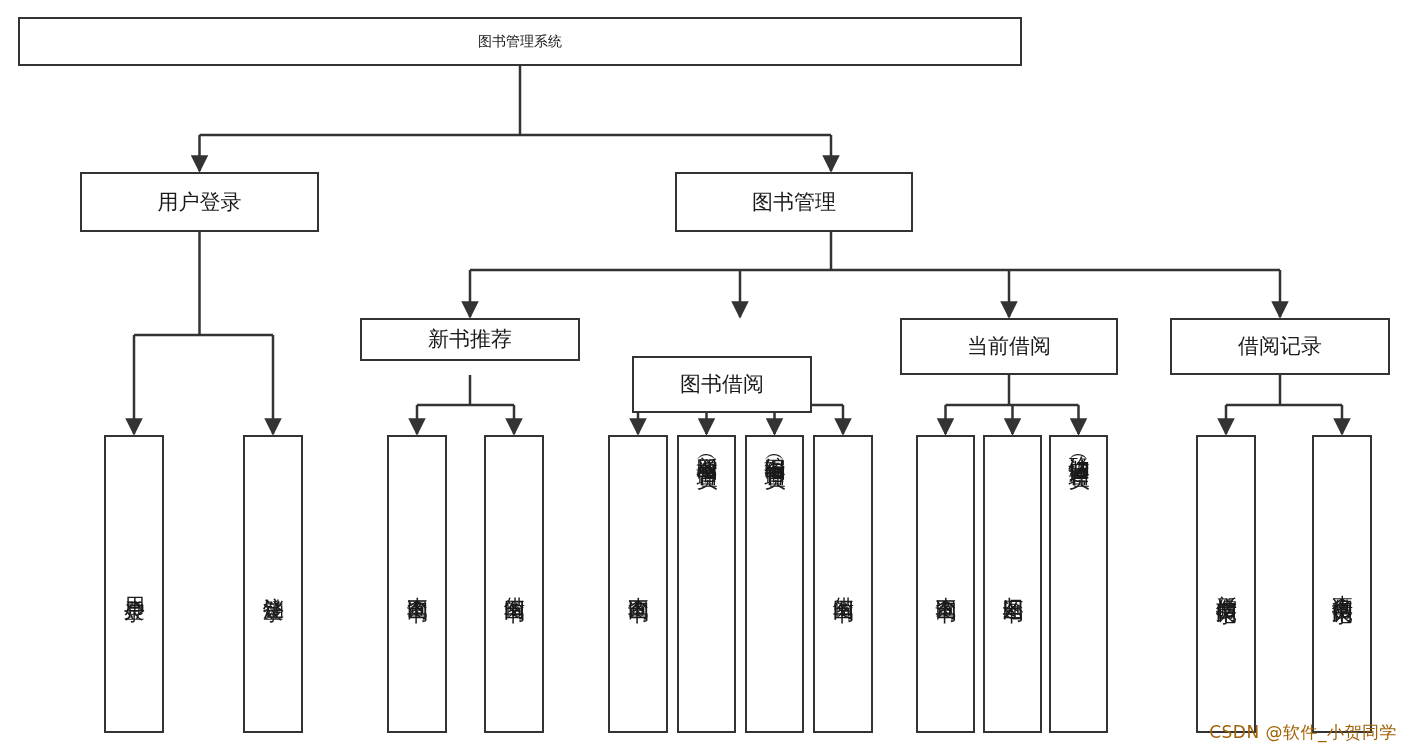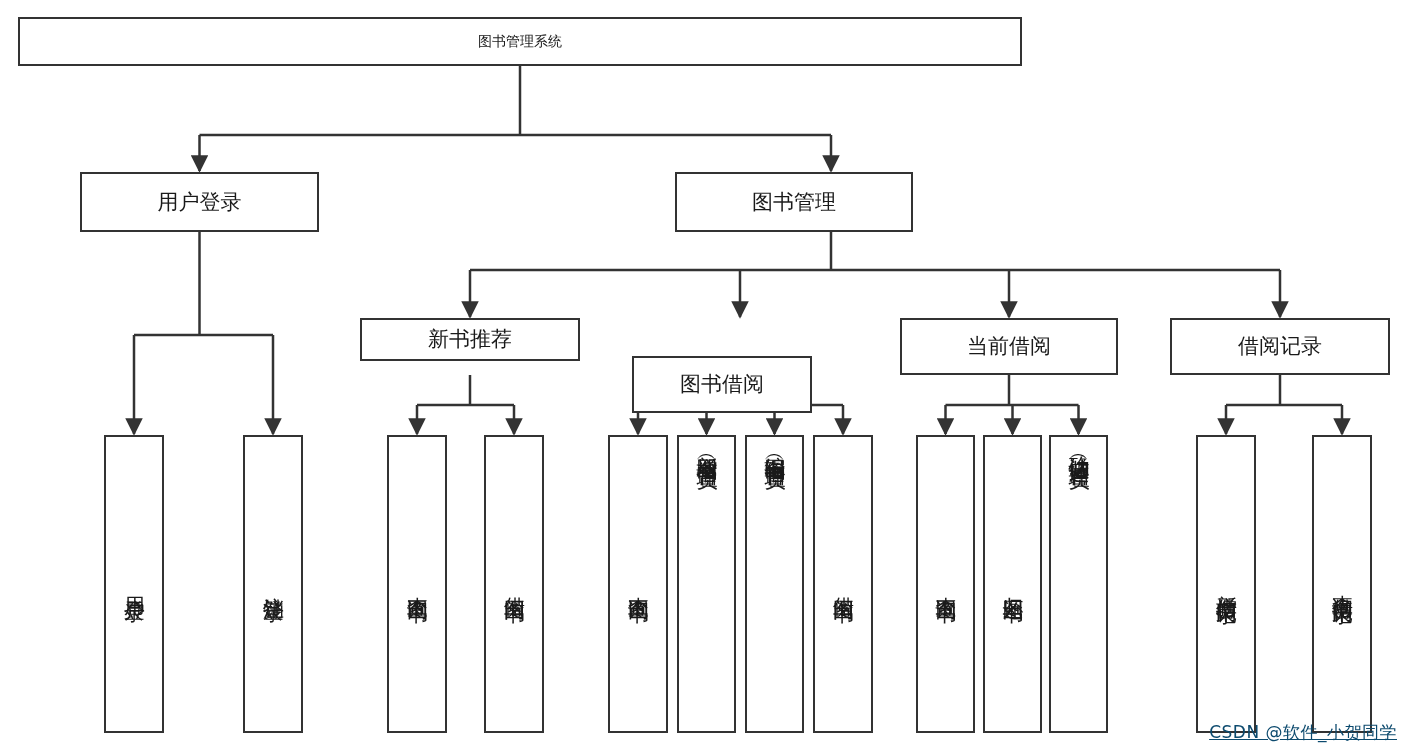--- a/index.html
+++ b/index.html
@@ -67,24 +67,23 @@
   }
   .node-leaf.mid-text {
     align-items: center;
     padding-top: 0;
   }
   .watermark {
     position: absolute;
     right: 8px;
     bottom: 3px;
     font-size: 17px;
-    color: #0c4a6e;
+    color: #a16207;
     white-space: nowrap;
     letter-spacing: 0.5px;
-    text-decoration: underline;
   }
 </style>
 </head>
 <body>
 
 <div id="canvas">
 
   <svg class="edges" viewBox="0 0 1405 747">
     <defs>
       <marker id="arrow" viewBox="0 0 10 10" refX="9" refY="5" markerWidth="7" markerHeight="7" orient="auto-start-reverse">

